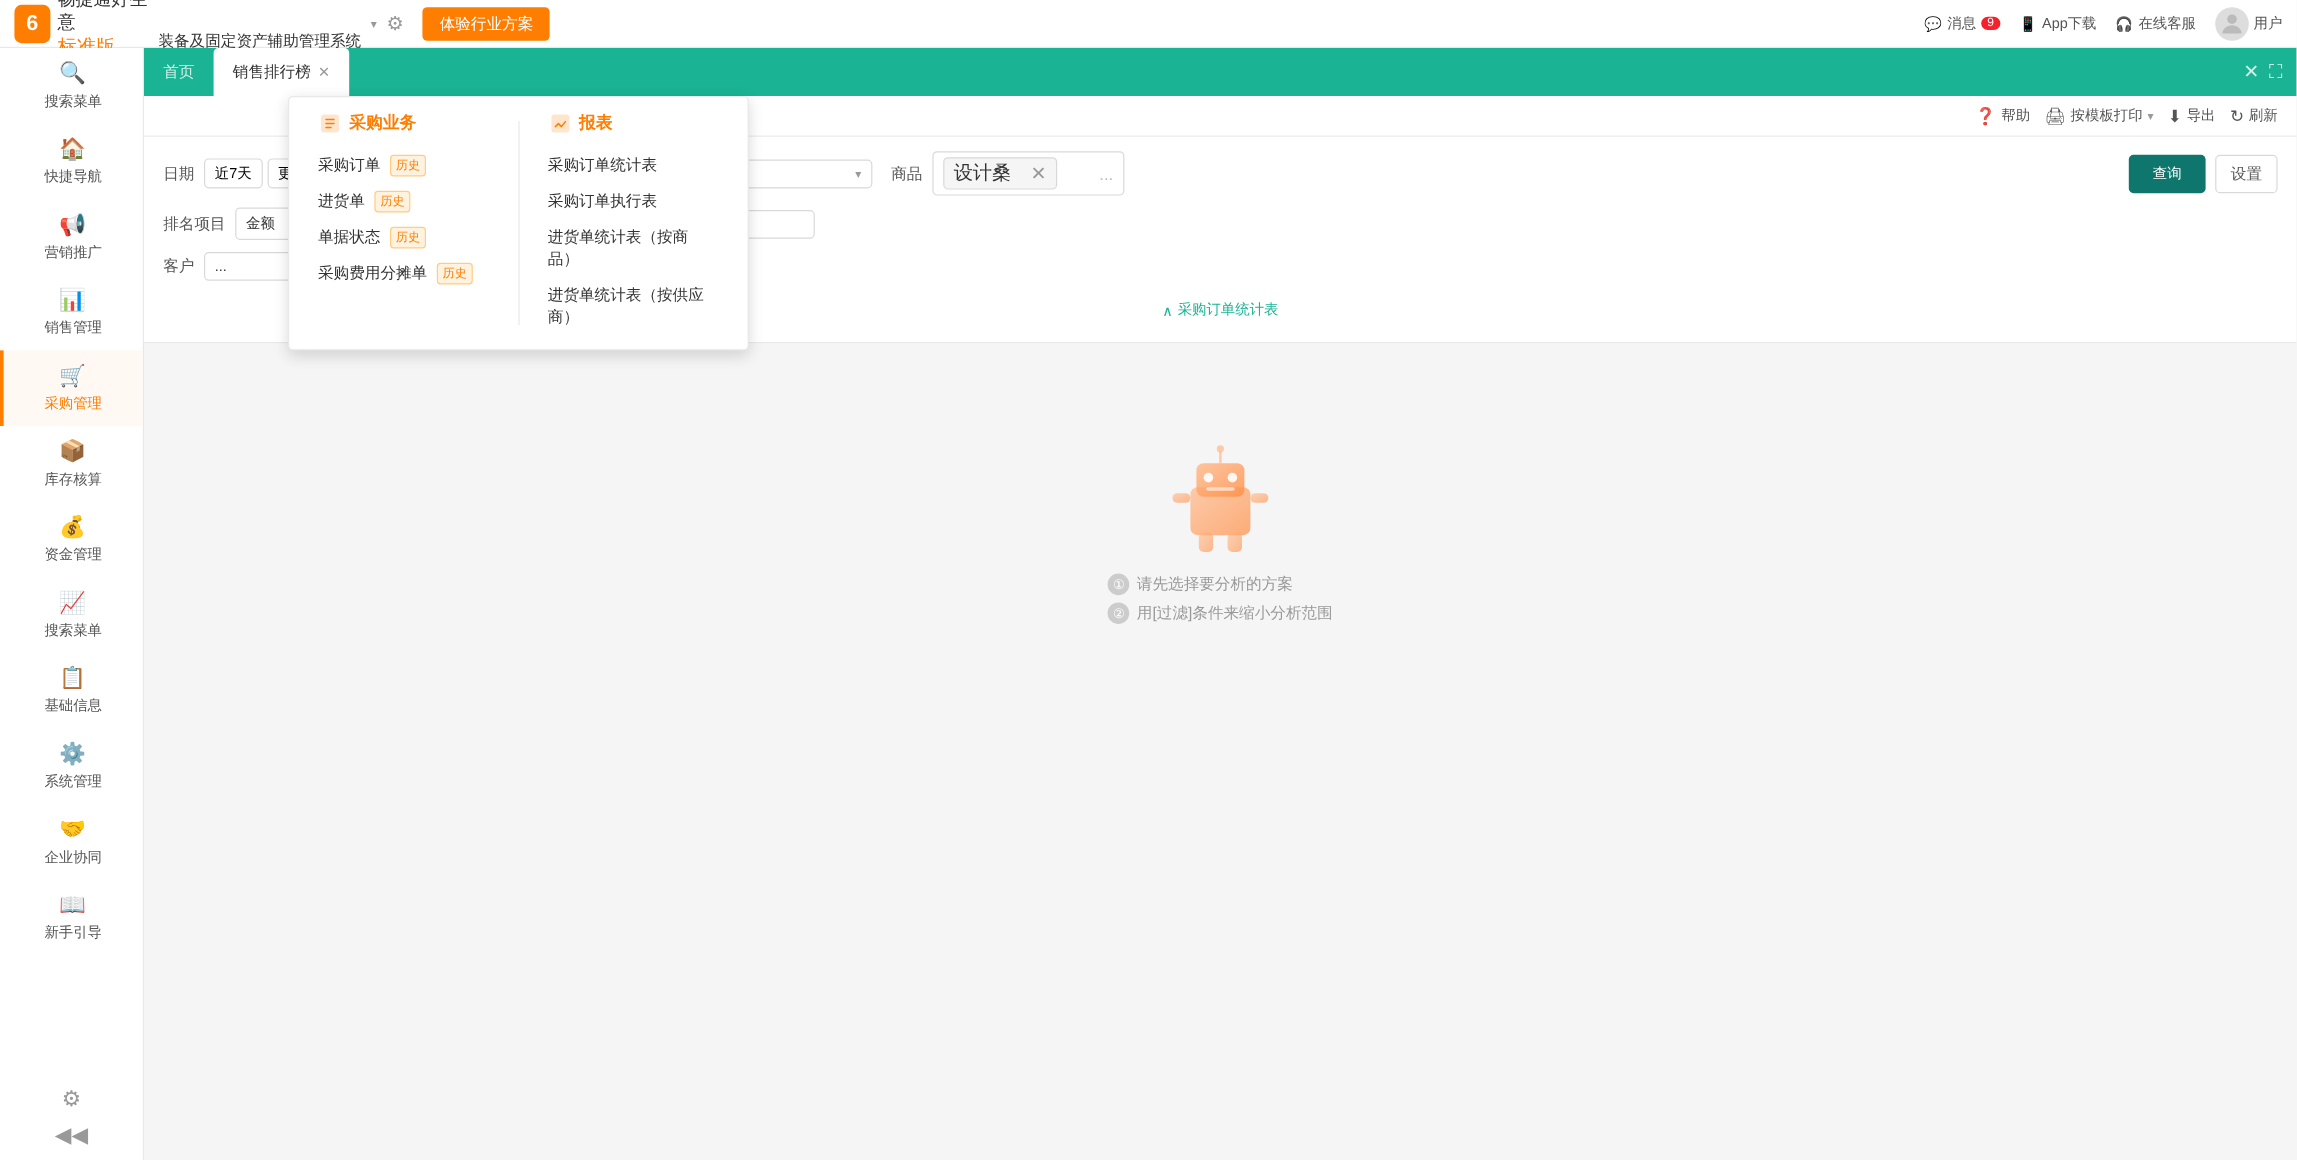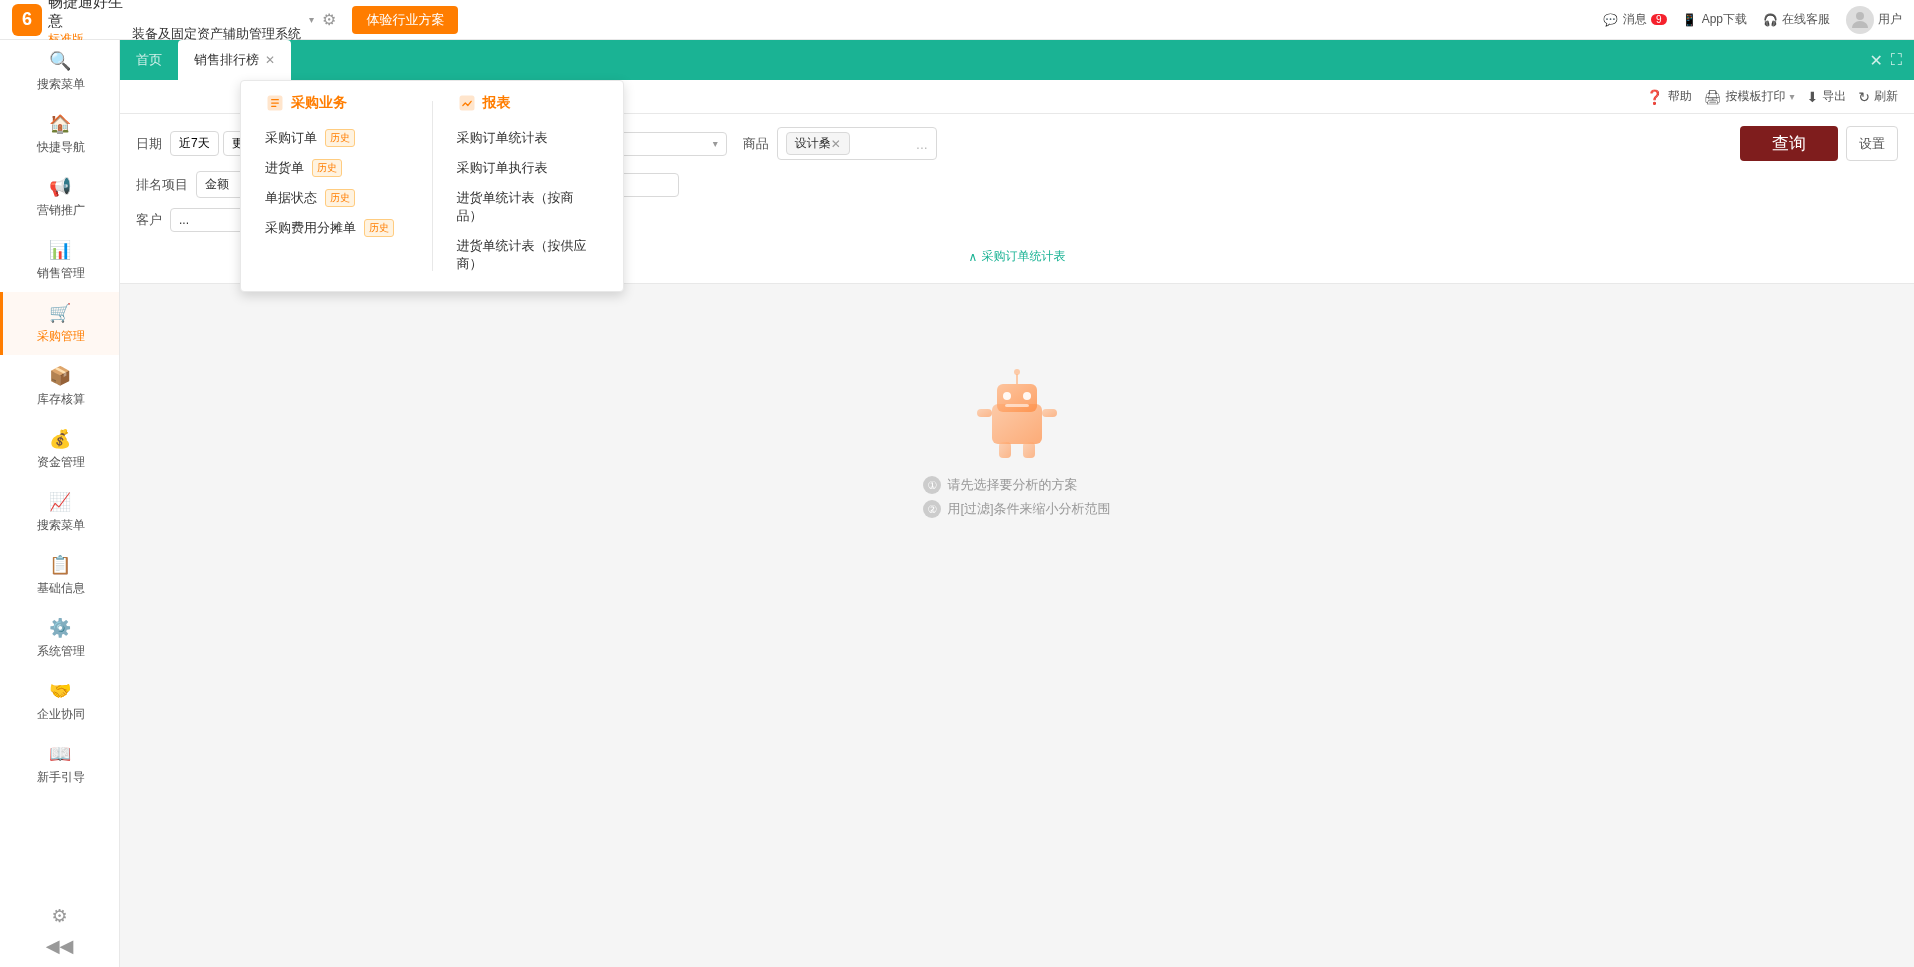--- a/index.html
+++ b/index.html
@@ -23,21 +23,21 @@
       flex-shrink: 0;
     }
     .logo-icon {
       width: 32px; height: 32px;
       background: #ff7d00;
       border-radius: 6px;
       display: flex; align-items: center; justify-content: center;
       color: white; font-size: 18px; font-weight: bold;
     }
     .logo-text { font-size: 15px; color: #333; line-height: 1.3; }
-    .logo-badge { font-size: 12px; color: #ff7d00; }
+    .logo-badge { font-size: 16px; color: #ff7d00; }
 
     .system-title-area {
       display: flex; align-items: center; gap: 8px; flex: 1;
     }
     .system-title {
       font-size: 13px; color: #333; margin-top: 29px;
     }
     .system-title-arrow {
       color: #999; font-size: 10px;
     }
@@ -156,29 +156,29 @@
     }
     .date-range {
       display: flex; align-items: center; gap: 4px;
     }
     .date-btn {
       padding: 3px 8px; border: 1px solid #d9d9d9; border-radius: 4px;
       font-size: 12px; cursor: pointer; background: #fff;
     }
 
     .tag-item {
-      display: flex; align-items: center; gap: 0;
+      display: flex; align-items: center; gap: 16px;
       background: #f5f5f5; border: 1px solid #d9d9d9; border-radius: 4px;
-      padding: 2px 8px; font-size: 12px;
+      padding: 2px 8px; font-size: 16px;
     }
     .tag-close { color: #999; cursor: pointer; }
 
     .query-btn {
-      background: #7f1d1d; color: white; border: none;
-      padding: 6px 32px; border-radius: 4px; font-size: 17px; cursor: pointer;
+      background: #0f766e; color: white; border: none;
+      padding: 6px 20px; border-radius: 4px; font-size: 12px; cursor: pointer;
     }
     .setting-btn {
       background: #fff; color: #555; border: 1px solid #d9d9d9;
       padding: 6px 12px; border-radius: 4px; font-size: 13px; cursor: pointer;
     }
 
     .collapse-bar {
       display: flex; align-items: center; justify-content: center;
       padding: 6px; cursor: pointer; color: #1ab394; font-size: 12px; gap: 4px;
     }

